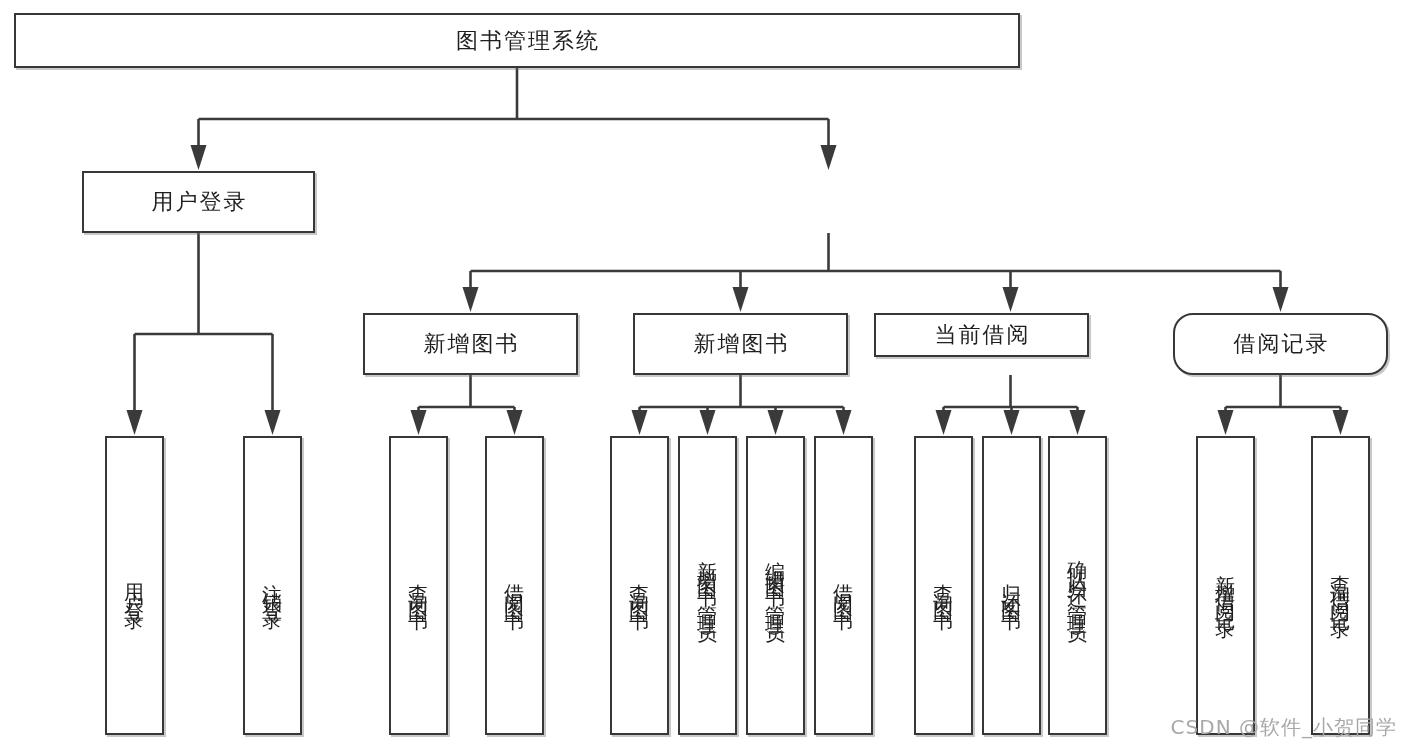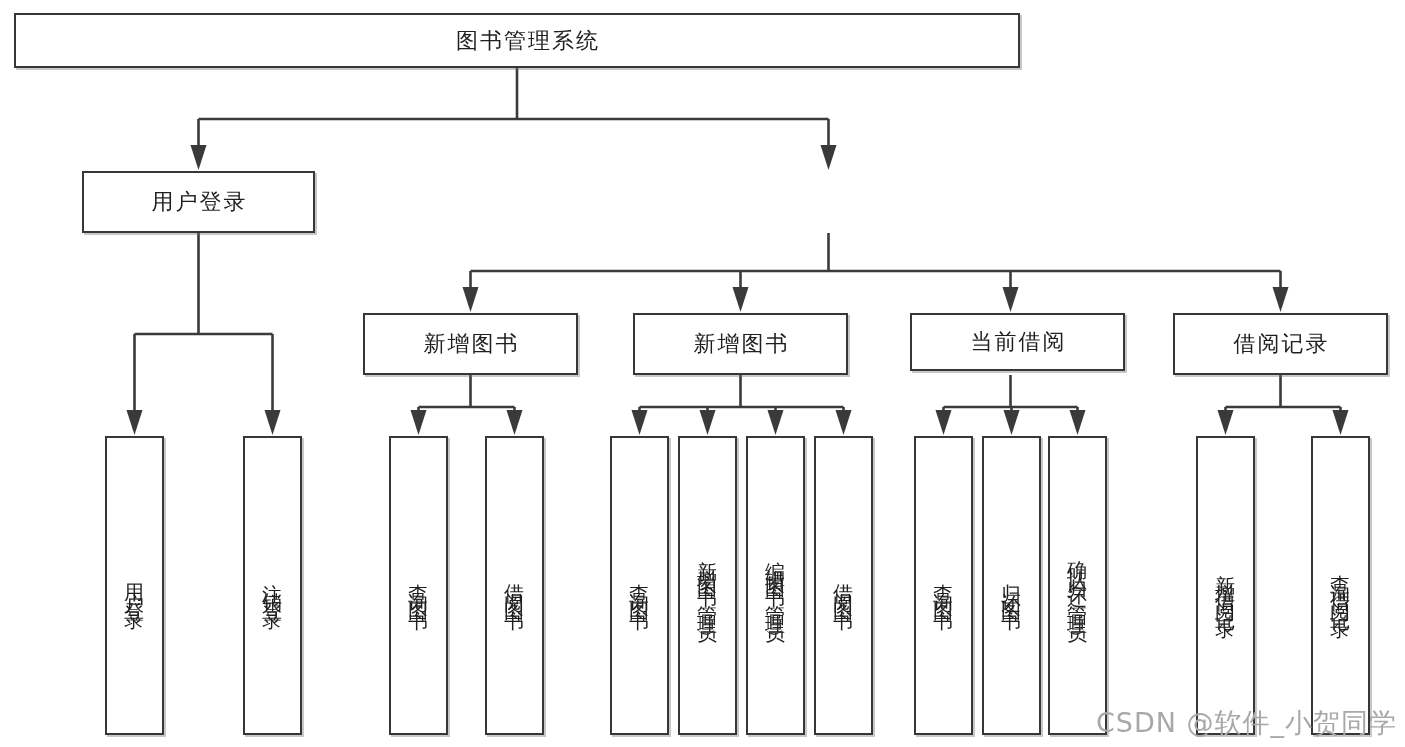--- a/index.html
+++ b/index.html
@@ -39,21 +39,21 @@
     writing-mode: vertical-rl;
     text-orientation: mixed;
     font-size: 20px;
     letter-spacing: 9px;
     line-height: 1;
   }
   .watermark {
     position: absolute;
     right: 8px;
     bottom: 6px;
-    font-size: 27px;
+    font-size: 20px;
     letter-spacing: 1px;
     color: rgba(168,168,168,0.85);
     z-index: 3;
     white-space: nowrap;
   }
 </style>
 </head>
 <body>
 
 <div class="canvas">
@@ -112,22 +112,22 @@
       <line x1="1340.5" y1="407" x2="1340.5" y2="415" stroke="#3a3a3a" stroke-width="2.6"></line>
       <polygon points="1332.5,410 1348.5,410 1340.5,435" fill="#3a3a3a"></polygon>
     </svg>
 
   <div class="node h" style="left:14px; top:13px; width:1006px; height:55px;padding-left:20px;">图书管理系统</div>
 
   <div class="node h" style="left:82px; top:171px; width:233px; height:62px;">用户登录</div>
 
   <div class="node h" style="left:363px; top:313px; width:215px; height:62px;">新增图书</div>
   <div class="node h" style="left:633px; top:313px; width:215px; height:62px;">新增图书</div>
-  <div class="node h" style="left:910px; top:313px; width:215px; height:58px;">当前借阅</div>
-  <div class="node h" style="left:1173px; top:313px; width:215px; height:62px;">借阅记录</div>
+  <div class="node h" style="left:874px; top:313px; width:215px; height:44px;">当前借阅</div>
+  <div class="node h" style="left:1173px; top:313px; width:215px; height:62px;border-radius:20px;">借阅记录</div>
 
   <div class="node v" style="left:105px; top:436px; width:59px; height:299px;">用户登录</div>
   <div class="node v" style="left:243px; top:436px; width:59px; height:299px;">注销登录</div>
 
   <div class="node v" style="left:389px; top:436px; width:59px; height:299px;">查询图书</div>
   <div class="node v" style="left:485px; top:436px; width:59px; height:299px;">借阅图书</div>
 
   <div class="node v" style="left:610px; top:436px; width:59px; height:299px;">查询图书</div>
   <div class="node v" style="left:678px; top:436px; width:59px; height:299px;">新增图书（管理员）</div>
   <div class="node v" style="left:746px; top:436px; width:59px; height:299px;">编辑图书（管理员）</div>

